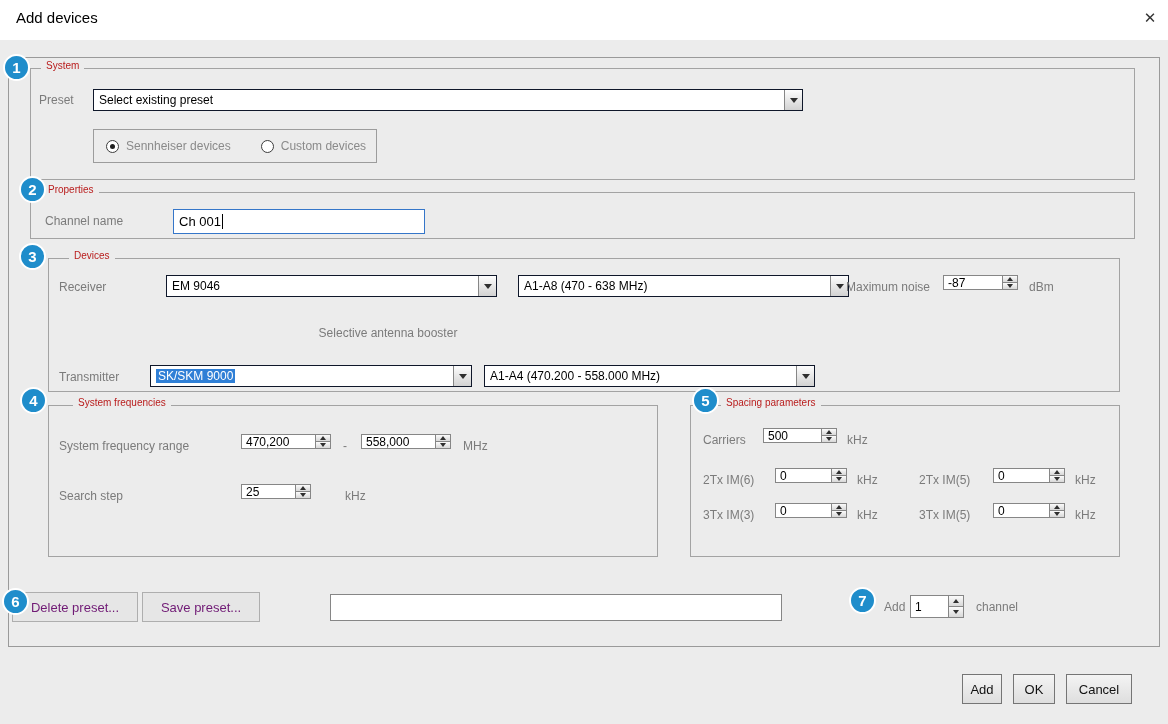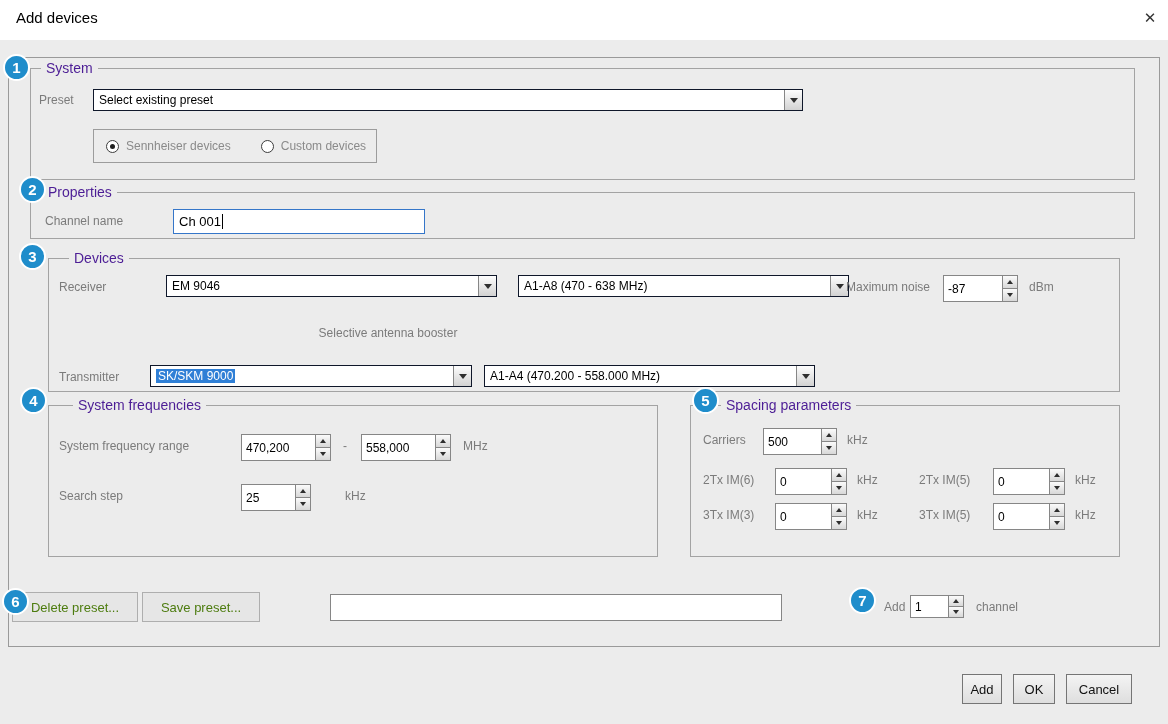--- a/index.html
+++ b/index.html
@@ -5,47 +5,47 @@
   *{box-sizing:border-box;margin:0;padding:0}
   html,body{width:1168px;height:724px}
   body{font-family:"Liberation Sans","DejaVu Sans",sans-serif;background:#ffffff}
   .dialog{position:relative;width:1168px;height:724px;background:#ffffff;overflow:hidden}
   .content-bg{position:absolute;left:0;top:40px;width:1168px;height:684px;background:#ececec}
   .title{position:absolute;left:16px;top:9px;font-size:15px;color:#000}
   .close{position:absolute;left:1138px;top:6px;width:24px;height:24px;font-size:15px;color:#333;
          display:flex;align-items:center;justify-content:center;cursor:default}
   .outer{position:absolute;left:8px;top:57px;width:1152px;height:590px;border:1px solid #9a9a9a}
   .groupbox{position:absolute;border:1px solid #a3a3a3}
-  .legend{position:absolute;top:-9px;background:#ececec;padding:0 5px;font-size:14px;color:#4c1d95;white-space:nowrap}
+  .legend{position:absolute;top:-9px;background:#ececec;padding:0 5px;font-size:10px;color:#b91c1c;white-space:nowrap}
   .lbl{position:absolute;font-size:12px;color:#7b7b7b;white-space:nowrap}
   .combo{position:absolute;height:22px;background:#fff;border:1px solid #0f172a;display:flex}
   .combo .val{flex:1;font-size:12px;color:#000;display:flex;align-items:center;padding:0 5px;overflow:hidden;white-space:nowrap}
   .combo .dd{width:18px;border-left:1px solid #868686;background:linear-gradient(#fdfdfd,#d2d2d2);
              display:flex;align-items:center;justify-content:center}
-  .spin{position:absolute;height:27px;background:#fff;border:1px solid #868686;display:flex}
+  .spin{position:absolute;height:15px;background:#fff;border:1px solid #868686;display:flex}
   .spin .num{flex:1;font-size:12px;color:#000;display:flex;align-items:center;padding:0 4px;white-space:nowrap}
   .spin .btns{width:15px;border-left:1px solid #868686;display:flex;flex-direction:column}
   .spin .btns .b{flex:1;background:linear-gradient(#fbfbfb,#d8d8d8);display:flex;align-items:center;justify-content:center}
   .spin .btns .b.down{border-top:1px solid #868686}
   .tri-up{width:0;height:0;border-left:3px solid transparent;border-right:3px solid transparent;border-bottom:4px solid #2e2e2e}
   .tri-down{width:0;height:0;border-left:3px solid transparent;border-right:3px solid transparent;border-top:4px solid #2e2e2e}
   .dd .tri-down{border-left-width:4px;border-right-width:4px;border-top-width:5px}
   .radio-box{position:absolute;border:1px solid #9c9c9c;display:flex;align-items:center;padding:0 12px;gap:30px}
   .radio{display:flex;align-items:center;gap:7px}
   .radio .rdot{width:13px;height:13px;border-radius:50%;border:1px solid #3c3c3c;background:#fff;position:relative}
   .radio.checked .rdot::after{content:"";position:absolute;left:3px;top:3px;width:5px;height:5px;border-radius:50%;background:#1e1e1e}
   .radio .rlbl{font-size:12px;color:#8a8a8a;white-space:nowrap}
   .text-input{position:absolute;background:#fff;border:1px solid #868686;font-size:13px;color:#000;padding:0 5px;
               display:flex;align-items:center}
   .text-input.focused{border:1px solid #3576c9}
   .caret{width:1px;height:15px;background:#000;margin-left:1px}
   .sel{background:#2f7fd6;color:#fff;padding:0 2px}
   .btn{position:absolute;height:30px;background:linear-gradient(#f4f4f4,#dedede);border:1px solid #757575;
        font-size:13px;color:#111;display:flex;align-items:center;justify-content:center;white-space:nowrap}
-  .btn.disabled{color:#4d7c0f;border-color:#aeaeae;background:#e6e6e6}
+  .btn.disabled{color:#701a75;border-color:#aeaeae;background:#e6e6e6}
   input.plain{position:absolute;border:1px solid #868686;background:#fff;font-size:12px;padding:0 5px;
               font-family:inherit;outline:none}
   .ann{position:absolute;width:27px;height:27px;border-radius:50%;background:#1f8dcb;border:2px solid #fff;
        color:#fff;font-size:15px;font-weight:bold;display:flex;align-items:center;justify-content:center}
 </style>
 </head>
 <body>
 
 <div class="dialog">
   <div class="content-bg"></div>

